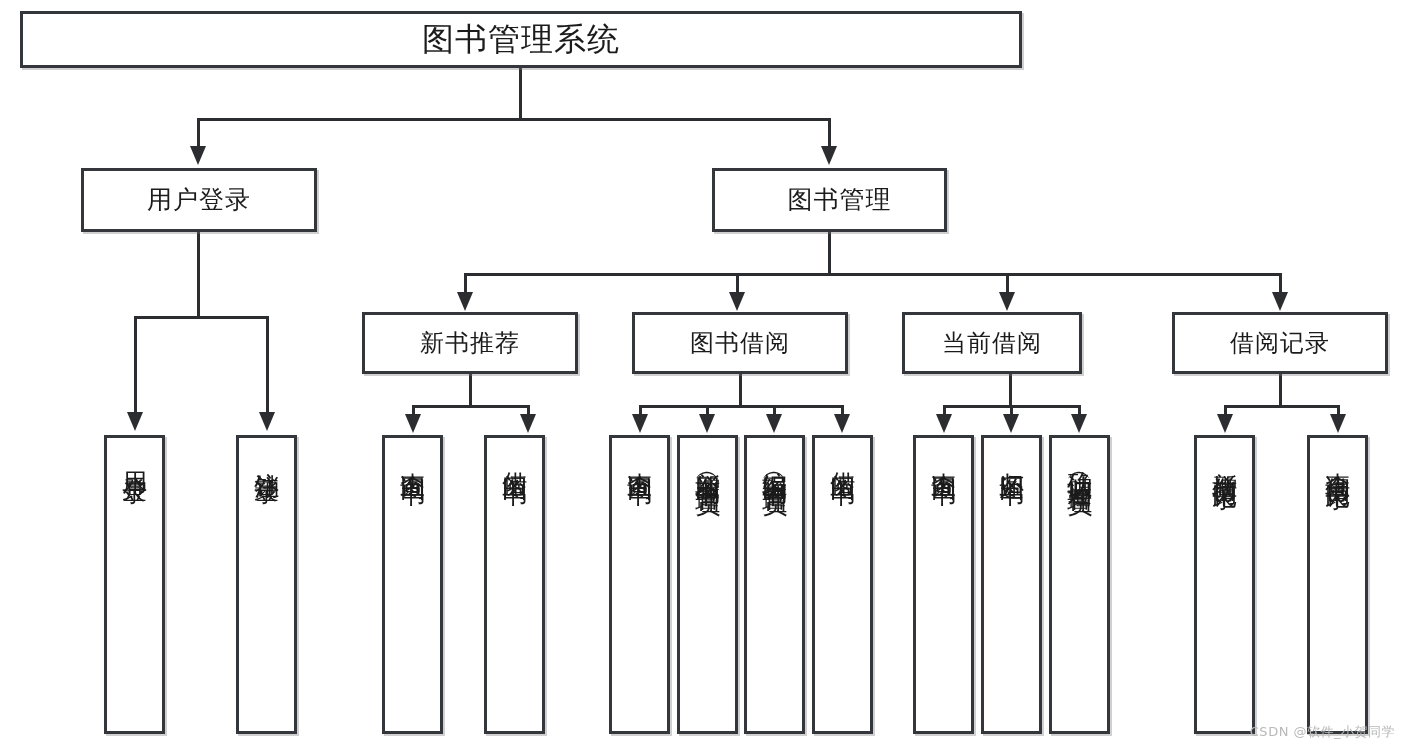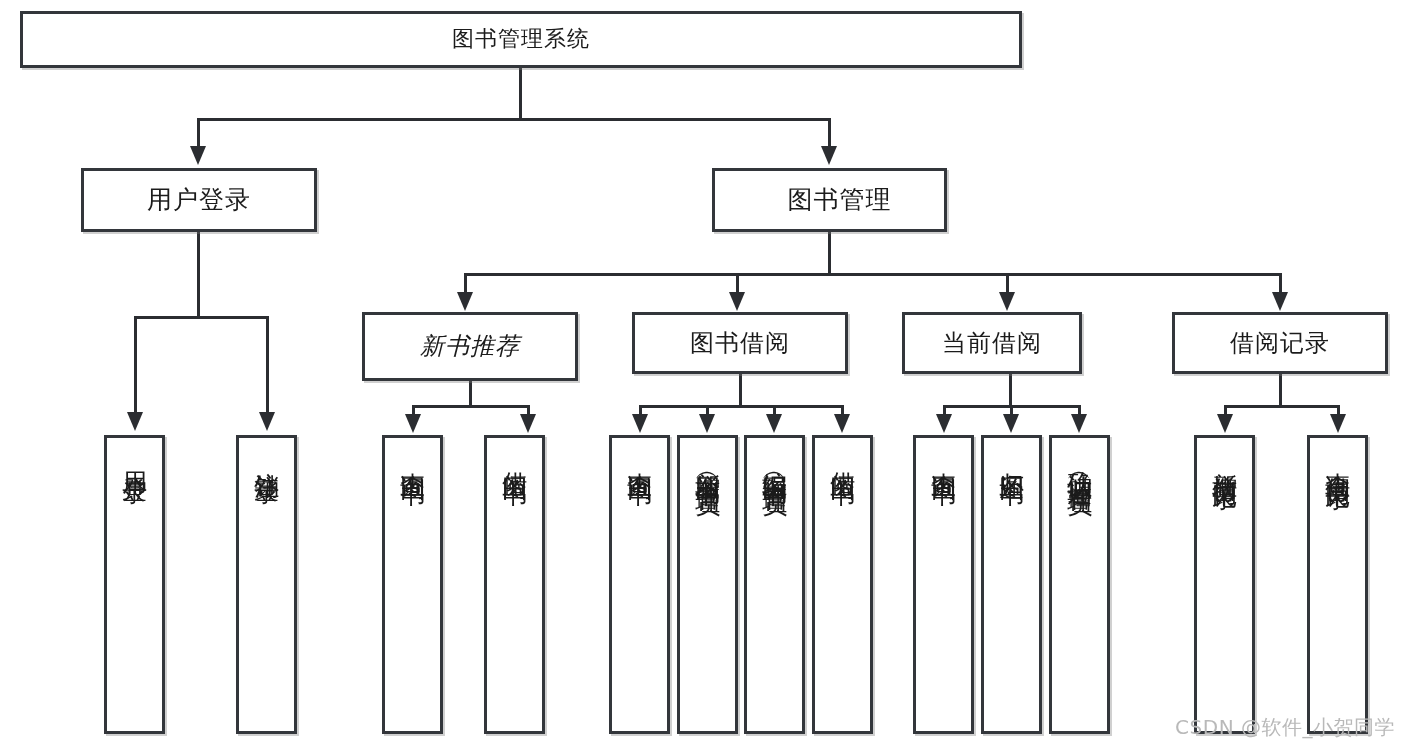--- a/index.html
+++ b/index.html
@@ -29,21 +29,21 @@
     line-height:1.12;
     letter-spacing:1px;
     white-space:pre;
   }
 
   
   .node.horiz .label{
     font-size:25px;
     text-align:center;
   }
-  .node.root .label{font-size:22px;}
+  .node.root .label{font-size:32px;}
   .node.branch .label{font-size:25px;}
   .node.section .label{font-size:24px;}
 
   
   .node.leaf{
     align-items:flex-start;
     justify-content:center;
     padding-top:14px;
   }
   .node.leaf .label{
@@ -65,21 +65,21 @@
     border-left:8px solid transparent;
     border-right:8px solid transparent;
     border-top:19px solid #2b2d31;
     z-index:2;
   }
 
   
   #watermark{
     position:absolute;
     right:10px;bottom:6px;
-    font-size:20px;
+    font-size:13px;
     color:#b9b9b9;
     letter-spacing:.5px;
     z-index:6;
     white-space:nowrap;
     font-family:"DejaVu Sans","Liberation Sans",sans-serif;
   }
 </style>
 </head>
 <body>
 
@@ -129,21 +129,21 @@
 
   <div class="edge v" style="left:736px;top:273px;height:21px;"></div>
   <div class="arrow" style="left:729px;top:292px;"></div>
 
   <div class="edge v" style="left:1006px;top:273px;height:21px;"></div>
   <div class="arrow" style="left:999px;top:292px;"></div>
 
   <div class="edge v" style="left:1279px;top:273px;height:21px;"></div>
   <div class="arrow" style="left:1272px;top:292px;"></div>
 
-  <div class="node section horiz" style="left:362px;top:312px;width:216px;height:69px;font-style:italic;">
+  <div class="node section horiz" style="left:362px;top:312px;width:216px;height:62px;">
     <span class="label">新书推荐</span>
   </div>
   <div class="edge v" style="left:469px;top:374px;height:31px;"></div>
   <div class="edge h" style="left:412px;top:405px;width:115px;height:3px;"></div>
   <div class="edge v" style="left:412px;top:405px;height:11px;"></div>
   <div class="arrow" style="left:405px;top:414px;"></div>
   <div class="edge v" style="left:527px;top:405px;height:11px;"></div>
   <div class="arrow" style="left:520px;top:414px;"></div>
 
   <div class="node leaf" style="left:382px;top:435px;width:61px;height:299px;">

